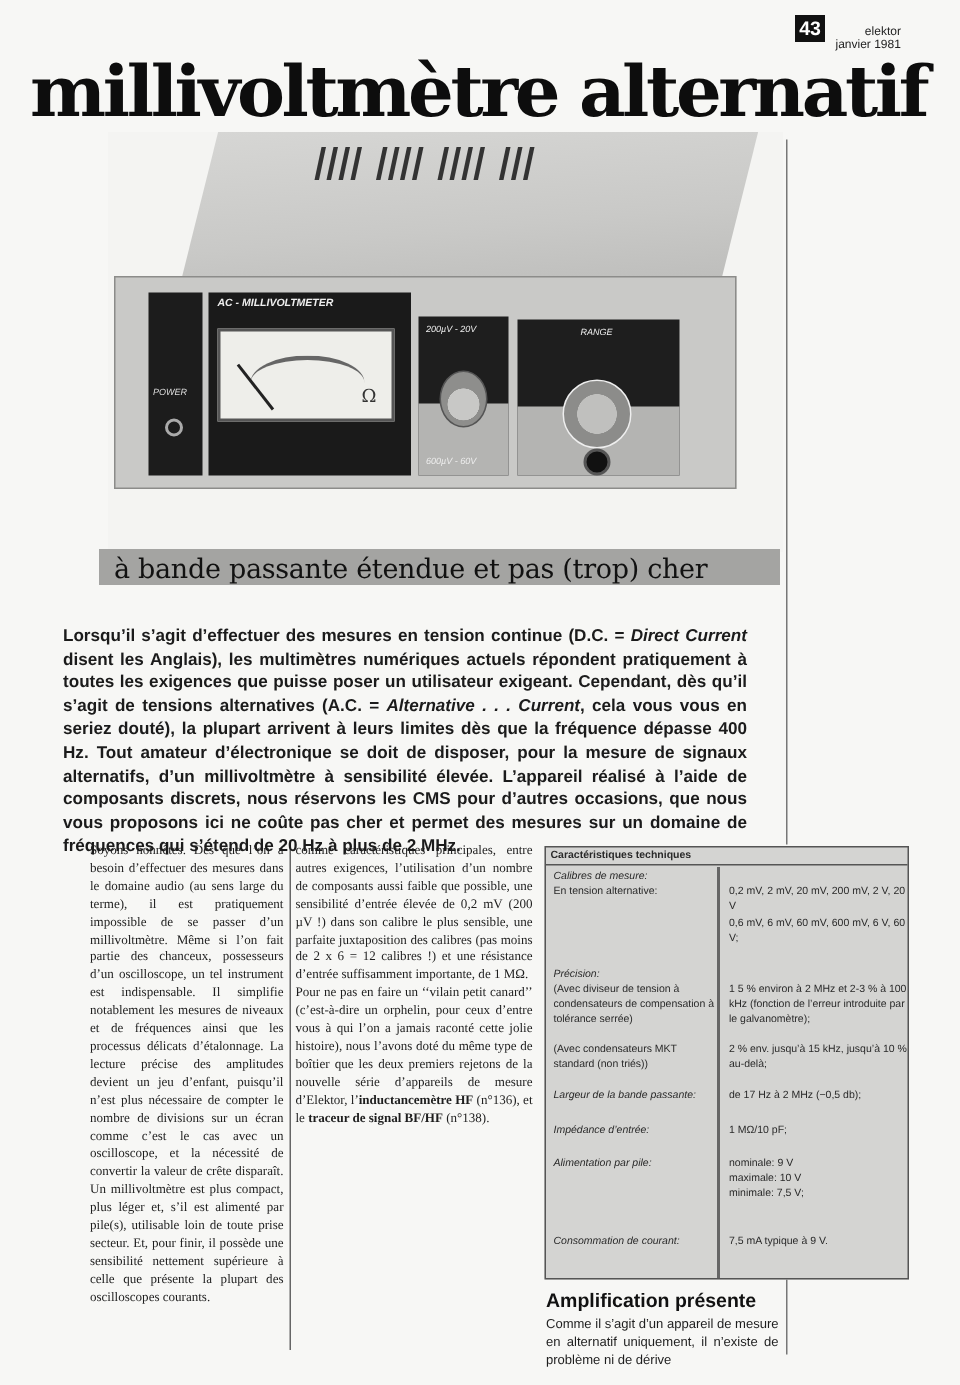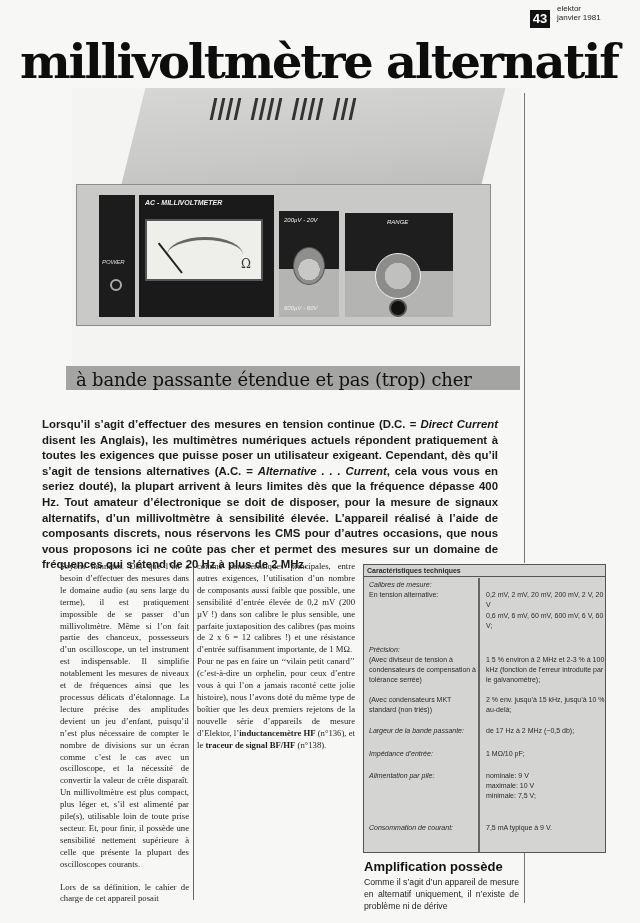--- a/index.html
+++ b/index.html
@@ -1,21 +1,21 @@
 <!DOCTYPE html>
 <html><head>
 <meta charset="utf-8">
 <style>
   * { box-sizing: border-box; margin: 0; padding: 0; }
   html, body { width: 640px; height: 923px; background: #f7f7f5; overflow: hidden; }
   body { position: relative; font-family: "DejaVu Serif", serif; color: #1a1a1a; }
 
   .page-num { position: absolute; left: 530px; top: 10px; width: 20px; height: 18px; background: #111; color: #fff;
     font-family: "Liberation Sans", sans-serif; font-weight: bold; font-size: 13px; line-height: 18px; text-align: center; }
-  .magazine { position: absolute; left: 557px; top: 4px; font-family: "Liberation Sans", sans-serif; font-size: 8px; line-height: 9px; color: #222; }
+  .magazine { position: absolute; left: 557px; top: 16px; font-family: "Liberation Sans", sans-serif; font-size: 8px; line-height: 9px; color: #222; text-align: right; }
 
   .title { position: absolute; left: 20px; top: 34px; width: 620px; font-family: "DejaVu Serif", serif; font-weight: bold;
     font-size: 47px; letter-spacing: -2.2px; line-height: 56px; color: #0d0d0d; white-space: nowrap; transform: scaleX(1.02); transform-origin: left; }
 
   .vrule { position: absolute; left: 524px; top: 93px; width: 1px; height: 470px; background: #777; }
   .vrule2 { position: absolute; left: 524px; top: 853px; width: 1px; height: 50px; background: #777; }
   .vrule3 { position: absolute; left: 193px; top: 560px; width: 1px; height: 340px; background: #666; }
 
   
   .photo { position: absolute; left: 72px; top: 88px; width: 450px; height: 280px; overflow: hidden; background: #f4f4f2; }
@@ -142,21 +142,20 @@
 <div class="vrule"></div>
 <div class="vrule2"></div>
 <div class="vrule3"></div>
 
 <div class="lead">
   <p><span>Lorsqu’il s’agit d’effectuer des mesures en tension continue (D.C. = </span><i>Direct Current</i><span> disent les Anglais), les multimètres numériques actuels répondent pratiquement à toutes les exigences que puisse poser un utilisateur exigeant. Cependant, dès qu’il s’agit de tensions alternatives (A.C. = </span><i>Alternative . . . Current</i><span>, cela vous vous en seriez douté), la plupart arrivent à leurs limites dès que la fréquence dépasse 400 Hz. Tout amateur d’électronique se doit de disposer, pour la mesure de signaux alternatifs, d’un millivoltmètre à sensibilité élevée. L’appareil réalisé à l’aide de composants discrets, nous réservons les CMS pour d’autres occasions, que nous vous proposons ici ne coûte pas cher et permet des mesures sur un domaine de fréquences qui s’étend de 20 Hz à plus de 2 MHz.</span></p>
 </div>
 
 <div class="col1">
   <p>Soyons honnêtes. Dès que l’on a besoin d’effectuer des mesures dans le domaine audio (au sens large du terme), il est pratiquement impossible de se passer d’un millivoltmètre. Même si l’on fait partie des chanceux, possesseurs d’un oscilloscope, un tel instrument est indispensable. Il simplifie notablement les mesures de niveaux et de fréquences ainsi que les processus délicats d’étalonnage. La lecture précise des amplitudes devient un jeu d’enfant, puisqu’il n’est plus nécessaire de compter le nombre de divisions sur un écran comme c’est le cas avec un oscilloscope, et la nécessité de convertir la valeur de crête disparaît. Un millivoltmètre est plus compact, plus léger et, s’il est alimenté par pile(s), utilisable loin de toute prise secteur. Et, pour finir, il possède une sensibilité nettement supérieure à celle que présente la plupart des oscilloscopes courants.</p>
-  <p class="gap">Lors de sa définition, le cahier de charge de cet appareil posait</p>
 </div>
 
 <div class="col2">
   <p>comme caractéristiques principales, entre autres exigences, l’utilisation d’un nombre de composants aussi faible que possible, une sensibilité d’entrée élevée de 0,2 mV (200 µV !) dans son calibre le plus sensible, une parfaite juxtaposition des calibres (pas moins de 2 x 6 = 12 calibres !) et une résistance d’entrée suffisamment importante, de 1 MΩ.</p>
   <p><span>Pour ne pas en faire un ‘‘vilain petit canard’’ (c’est-à-dire un orphelin, pour ceux d’entre vous à qui l’on a jamais raconté cette jolie histoire), nous l’avons doté du même type de boîtier que les deux premiers rejetons de la nouvelle série d’appareils de mesure d’Elektor, l’</span><b>inductancemètre HF</b><span> (n°136), et le </span><b>traceur de signal BF/HF</b><span> (n°138).</span></p>
 </div>
 
 <div class="specs">
   <div class="specs-head">Caractéristiques techniques</div>
   <div class="specs-div"></div>
@@ -198,16 +197,16 @@
     </div>
   <div class="sr" style="top:226px">
       <span class="v">minimale:   7,5 V;</span>
     </div>
   <div class="sr" style="top:258px">
       <span class="k it">Consommation de courant:</span>
       <span class="v">7,5 mA typique à 9 V.</span>
     </div>
 </div>
 
-<h2 class="h-amp">Amplification possède</h2>
+<h2 class="h-amp">Amplification présente</h2>
 <div class="col3">
   <p>Comme il s’agit d’un appareil de mesure en alternatif uniquement, il n’existe de problème ni de dérive</p>
 </div>
 
 </body></html>

